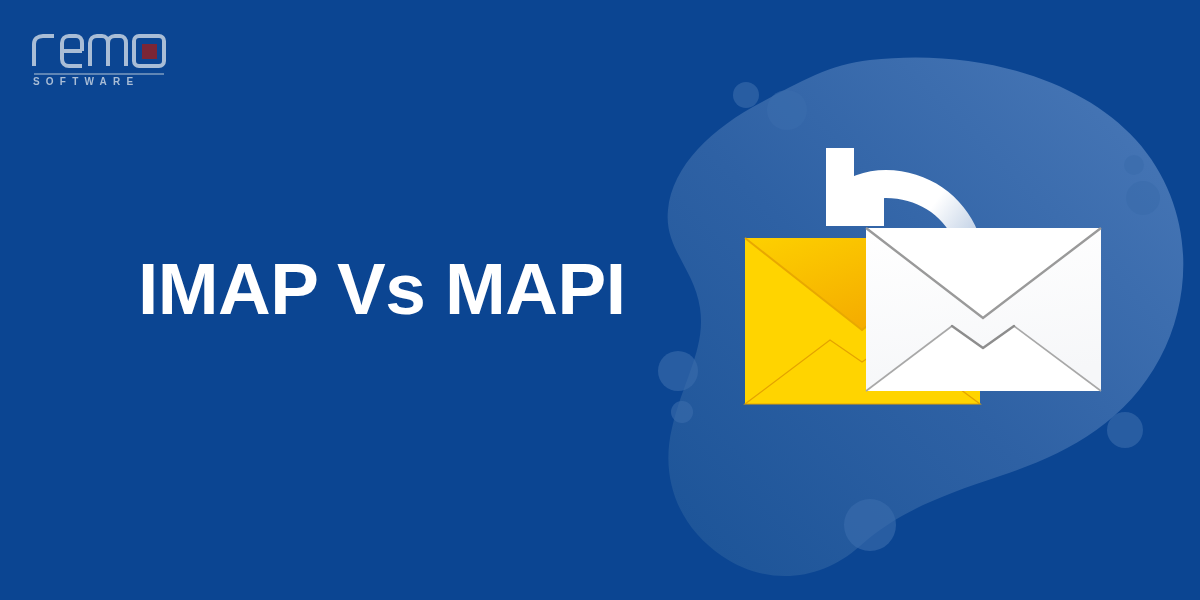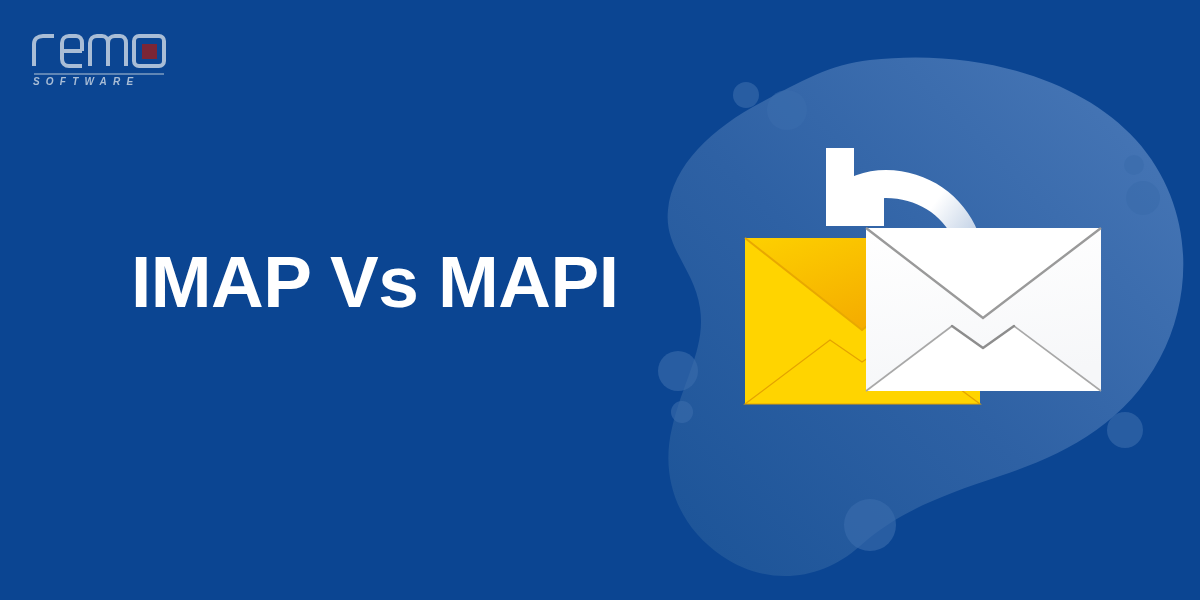--- a/index.html
+++ b/index.html
@@ -36,21 +36,21 @@
     width: 140px;
     height: 62px;
   }
   .logo-mark { display: block; }
 
   
   .headline {
     position: absolute;
     left: 130px;
     top: 243px;
-    margin: 1px;
+    margin: 8px;
     color: #ffffff;
     font-family: "Liberation Sans", sans-serif;
     font-size: 73px;
     font-weight: bold;
     letter-spacing: -0.5px;
     line-height: 1.05;
     white-space: nowrap;
   }
 </style>
 </head>
@@ -162,18 +162,18 @@
                M 78 15 C 78 11, 81 8, 85 8 L 90 8 C 94 8, 96 11, 96 15 L 96 38"></path>
 
       <rect x="104" y="8" width="30" height="30" rx="5" fill="none" stroke="#a9bdd6" stroke-width="4"></rect>
 
       <rect x="112" y="16" width="15" height="15" fill="#7b2636"></rect>
 
       <line x1="4" y1="46" x2="134" y2="46" stroke="#7e9cc0" stroke-width="1.4"></line>
     </svg>
     <div style="position:absolute; left:3px; top:48px; color:#a9bdd6;
                 font-family:'Liberation Sans',sans-serif; font-size:10px;
-                font-weight:bold; letter-spacing:6.2px;font-style:italic;">SOFTWARE</div>
+                font-weight:bold; letter-spacing:6.2px;">SOFTWARE</div>
   </div>
 
   <h1 class="headline">IMAP Vs MAPI</h1>
 
 </div>
 
 </body></html>

